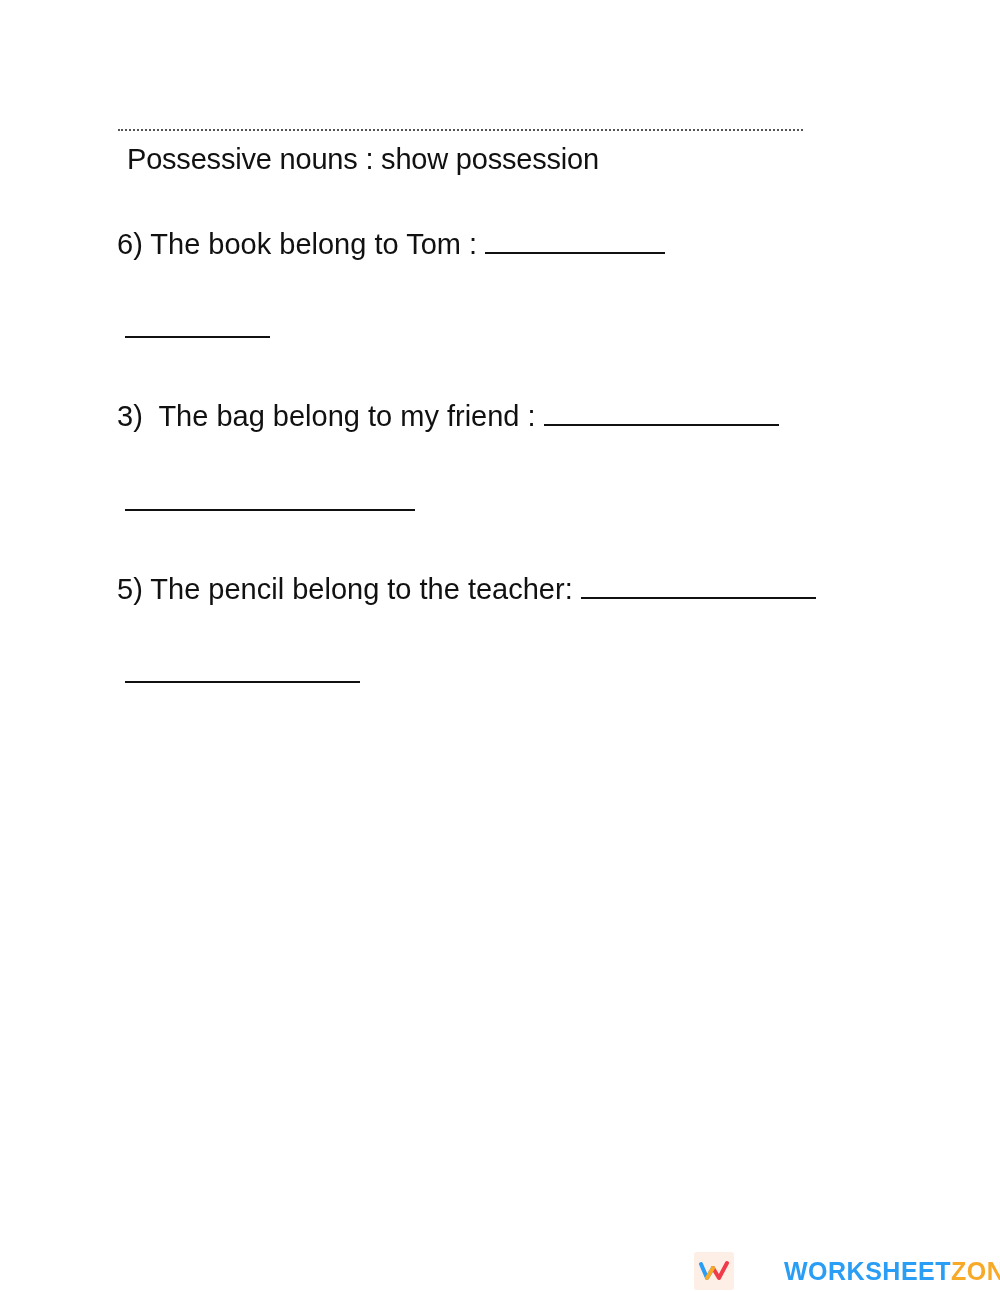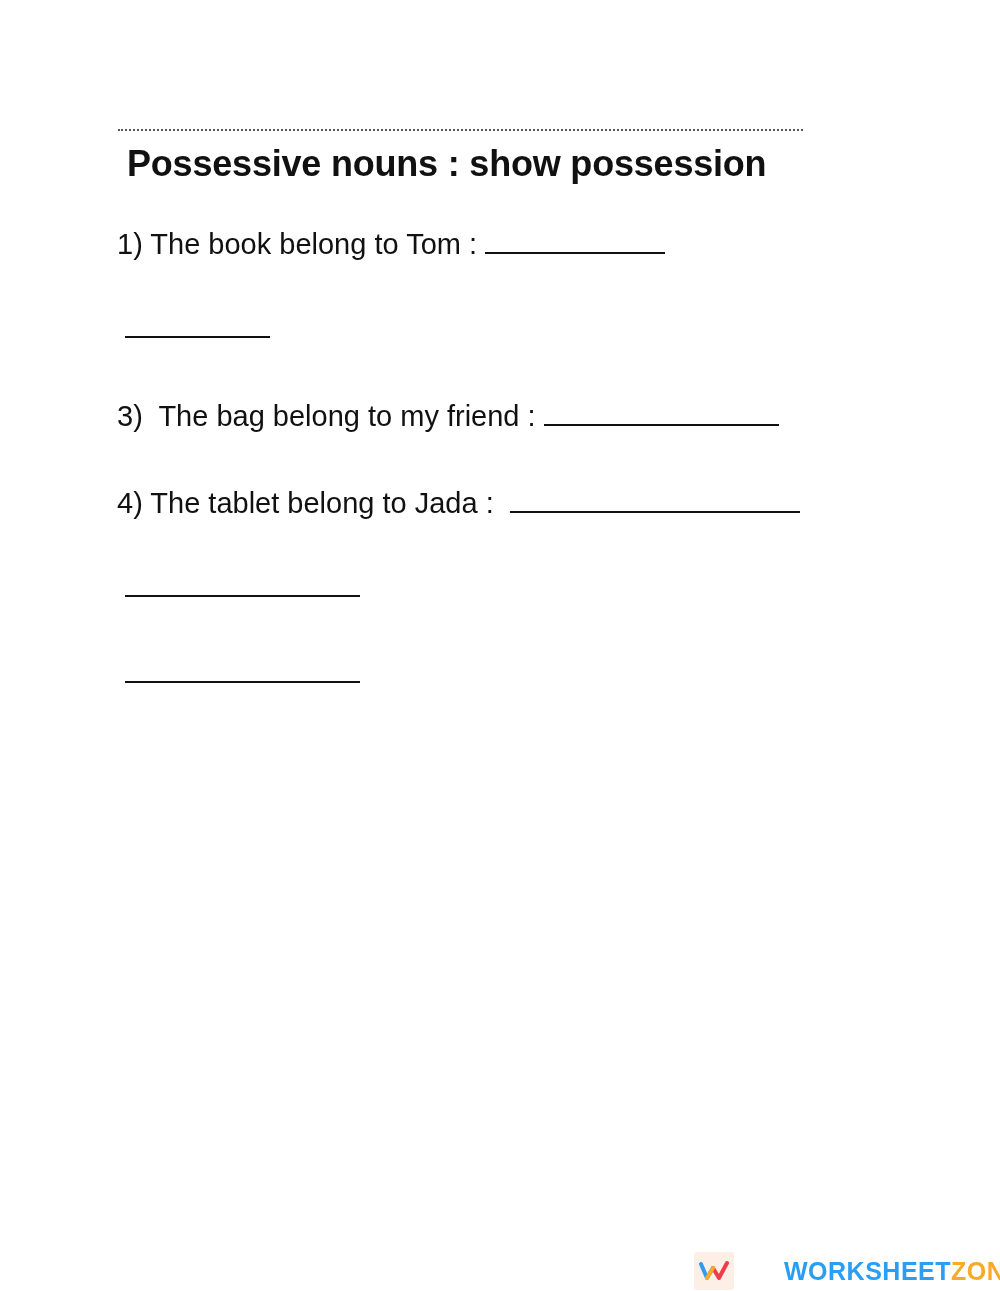--- a/index.html
+++ b/index.html
@@ -6,21 +6,21 @@
     body {
       width: 1000px; height: 1291px; position: relative; overflow: hidden;
       font-family: "Liberation Sans", sans-serif; color: #111111;
     }
     .dotted-rule {
       position: absolute; left: 118px; top: 129px; width: 685px; height: 0;
       border-top: 2px dotted #555;
     }
     .title {
       position: absolute; left: 127px; top: 143px;
-      font-size: 36px; letter-spacing: -0.2px; white-space: pre; font-weight: bold;
+      font-size: 29px; letter-spacing: -0.2px; white-space: pre;
     }
     .question {
       position: absolute; left: 117px; font-size: 29px; white-space: pre;
       display: flex; align-items: baseline;
     }
     .blank {
       display: inline-block; border-bottom: 2px solid #111; height: 22px;
       margin-left: 8px;
     }
     .logo {
@@ -37,39 +37,39 @@
     .logo-text .z { color: #f7a928; }
   </style>
 </head>
 <body>
 
 <div class="dotted-rule"></div>
 
 <div class="title">Possessive nouns : show possession</div>
 
 <div class="question" style="top:228px">
-  <span>1) The book belong to Tom :</span>
+  <span>6) The book belong to Tom :</span>
   <span class="blank" style="width:180px"></span>
 </div>
 
 <div class="question" style="top:314px">
   <span class="blank" style="width:145px"></span>
 </div>
 
 <div class="question" style="top:400px">
   <span>3)  The bag belong to my friend :</span>
   <span class="blank" style="width:235px"></span>
 </div>
 
 <div class="question" style="top:487px">
-  <span>4) The tablet belong to Jada : </span>
   <span class="blank" style="width:290px"></span>
 </div>
 
 <div class="question" style="top:573px">
+  <span>5) The pencil belong to the teacher:</span>
   <span class="blank" style="width:235px"></span>
 </div>
 
 <div class="question" style="top:659px">
   <span class="blank" style="width:235px"></span>
 </div>
 
 <div class="logo">
   <div class="logo-mark">
     <svg width="32" height="22" viewBox="0 0 32 22">

